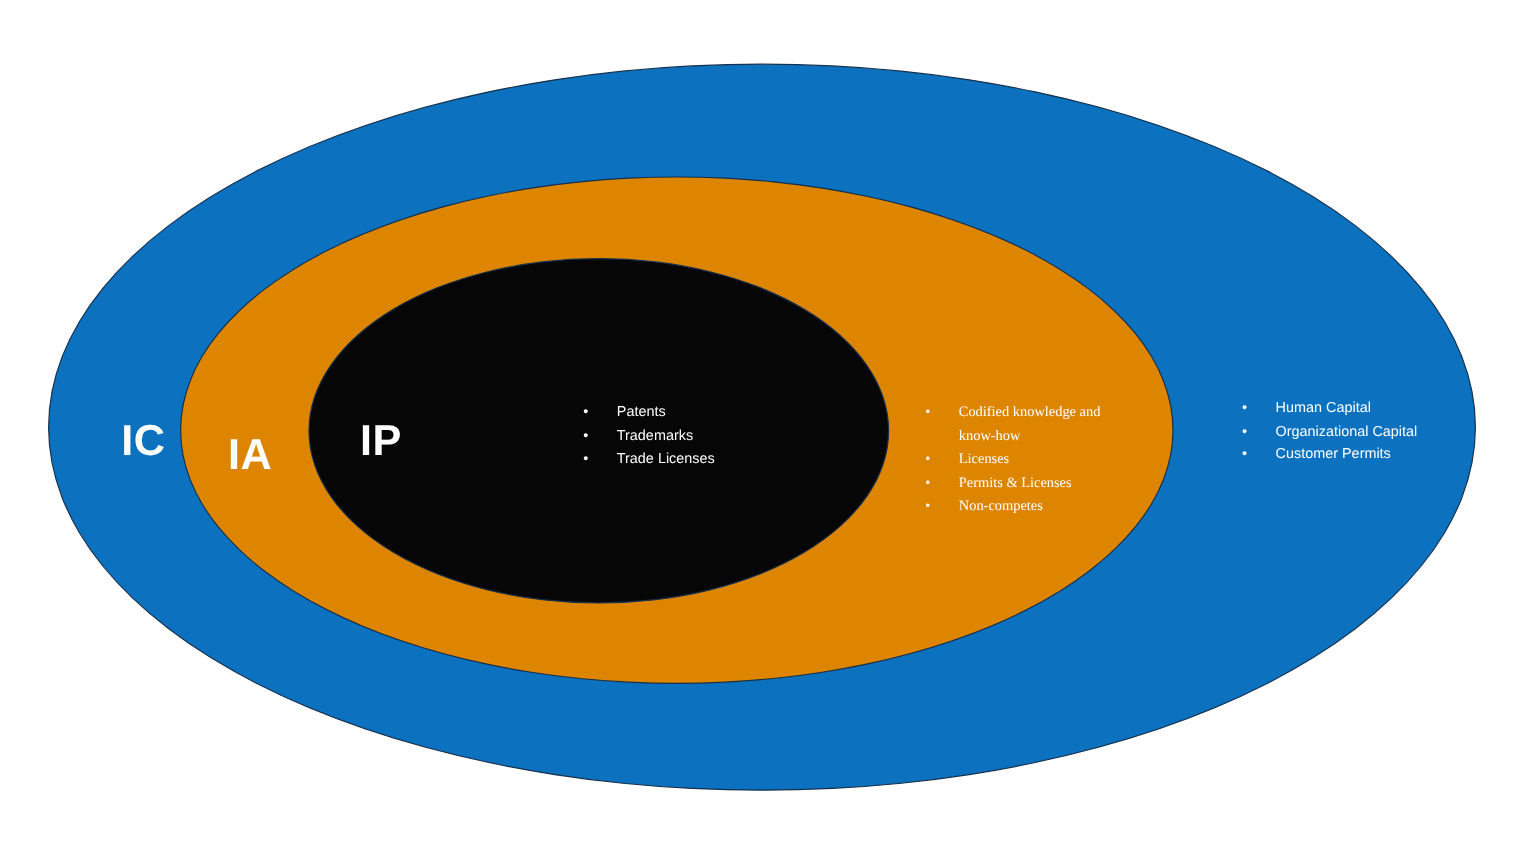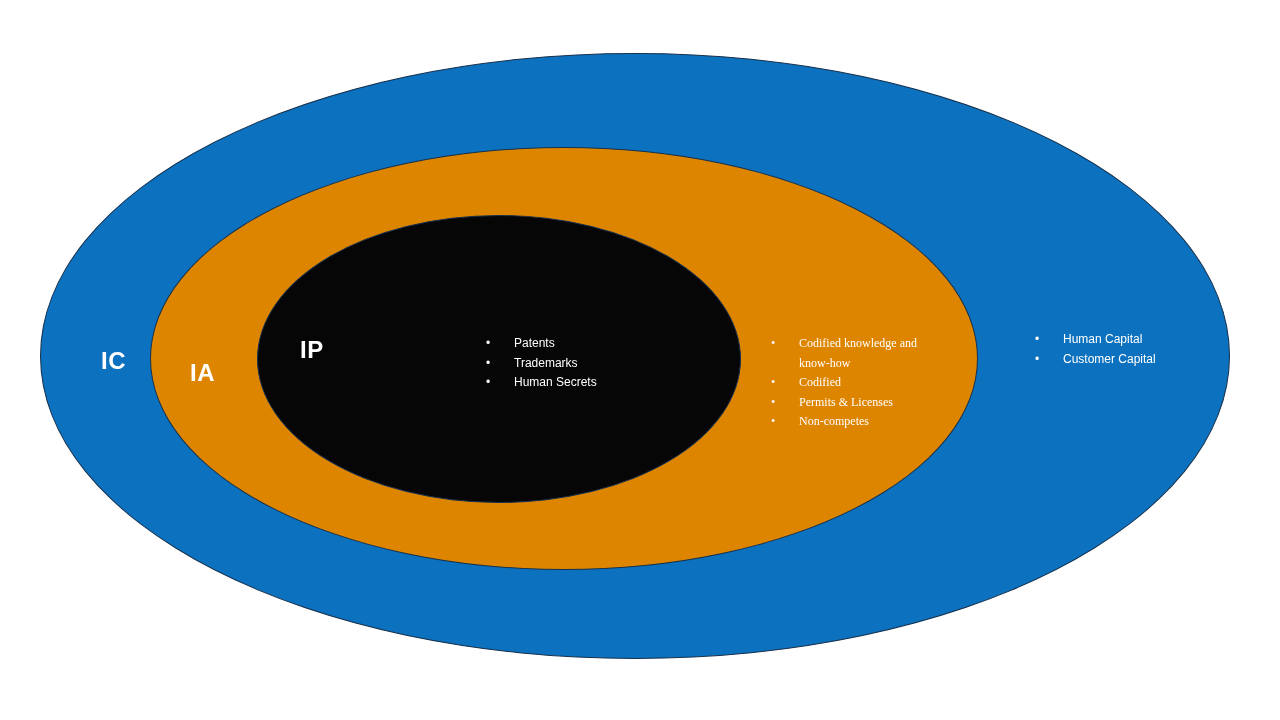--- a/index.html
+++ b/index.html
@@ -10,25 +10,25 @@
   .ellipse{
     position:absolute;border-radius:50%;
     border:1px solid #16304d;box-sizing:border-box;
   }
   #ic-ellipse{left:40px;top:53px;width:1190px;height:606px;}
   #ia-ellipse{left:150px;top:147px;width:828px;height:423px;}
   #ip-ellipse{left:257px;top:215px;width:484px;height:288px;}
 
   .ring-label{
     position:absolute;color:#ffffff;font-weight:700;
-    font-size:24px;line-height:1;letter-spacing:.5px;
+    font-size:36px;line-height:1;letter-spacing:.5px;
   }
   #ic-label{left:101px;top:349px;}
   #ia-label{left:190px;top:361px;}
-  #ip-label{left:300px;top:338px;}
+  #ip-label{left:300px;top:349px;}
 
   .ring-list{
     position:absolute;margin:16px;padding:0;list-style:none;
     color:#ffffff;font-size:12px;line-height:19.5px;
   }
   .ring-list li{position:relative;padding-left:30px;}
   .ring-list li::before{
     content:"\2022";position:absolute;left:2px;top:0;font-size:12px;
   }
   #ip-list{left:468px;top:318px;width:168px;}
@@ -44,28 +44,29 @@
   <div class="ellipse" id="ia-ellipse" style="background: rgb(222, 133, 0);"></div>
   <div class="ellipse" id="ip-ellipse" style="background: rgb(6, 6, 6);"></div>
 
   <span class="ring-label" id="ic-label">IC</span>
   <span class="ring-label" id="ia-label">IA</span>
   <span class="ring-label" id="ip-label">IP</span>
 
   <ul class="ring-list" id="ip-list">
     <li>Patents</li>
     <li>Trademarks</li>
-    <li>Human Secrets</li>
+    <li>Trade Licenses</li>
   </ul>
 
   <ul class="ring-list" id="ia-list">
     <li>Codified knowledge and know-how</li>
-    <li>Codified</li>
+    <li>Licenses</li>
     <li>Permits &amp; Licenses</li>
     <li>Non-competes</li>
   </ul>
 
   <ul class="ring-list" id="ic-list">
     <li>Human Capital</li>
-    <li>Customer Capital</li>
+    <li>Organizational Capital</li>
+    <li>Customer Permits</li>
   </ul>
 
 </div>
 
 </body></html>

